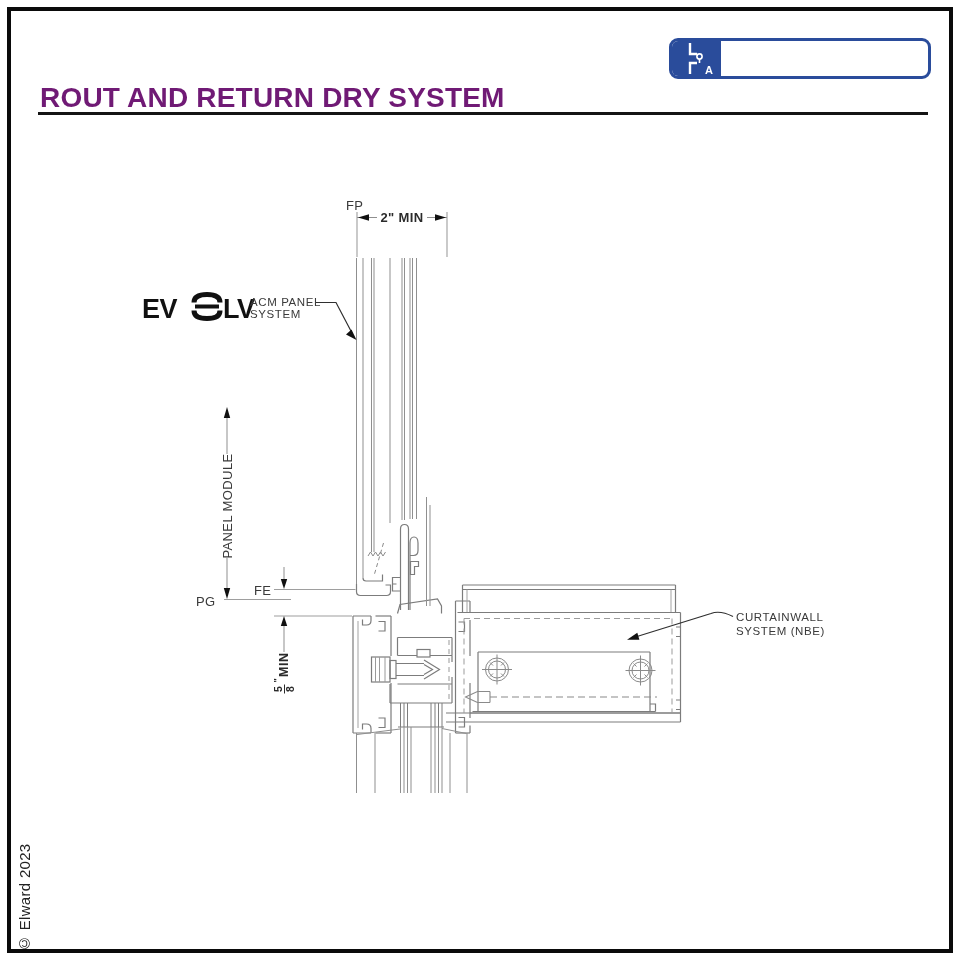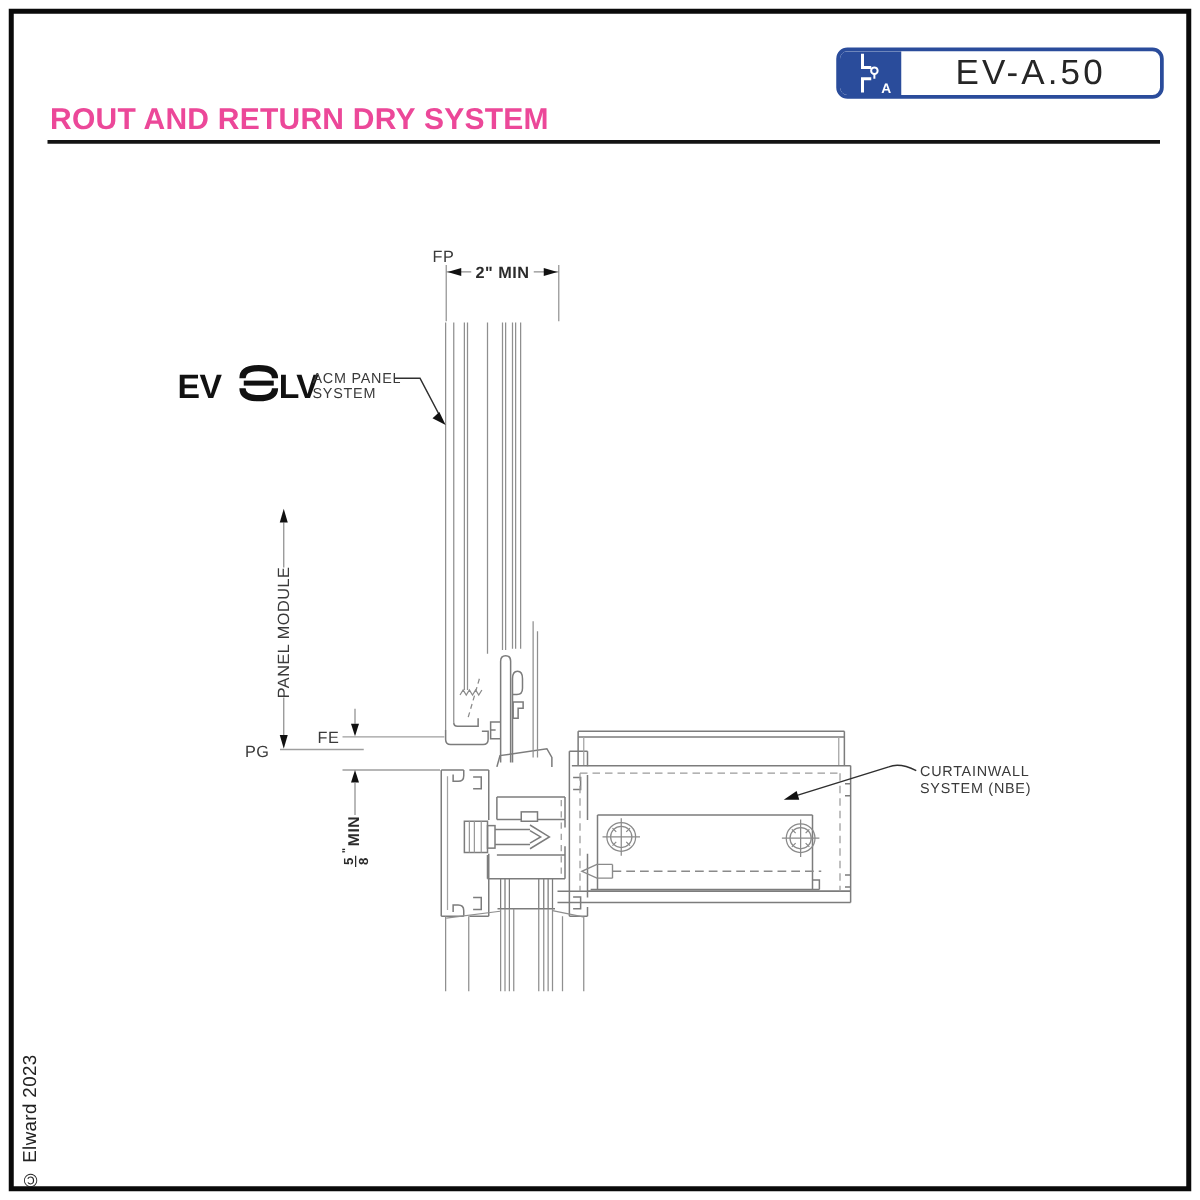--- a/index.html
+++ b/index.html
@@ -2,22 +2,22 @@
 <html><head>
 <meta charset="utf-8">
 <style>
   html,body{margin:0;padding:0;}
   body{
     width:960px;height:960px;position:relative;background:#ffffff;
     font-family:"Liberation Sans", sans-serif;overflow:hidden;
   }
   .frame{position:absolute;left:7px;top:7px;right:7px;bottom:7px;border:4px solid #0a0a0a;}
   .title{
-    position:absolute;left:40px;top:82px;font-size:24px;font-weight:bold;
-    color:#ec4899;letter-spacing:.2px;white-space:nowrap;
+    position:absolute;left:40px;top:82px;font-size:28px;font-weight:bold;
+    color:#701a75;letter-spacing:.2px;white-space:nowrap;
   }
   .title-rule{position:absolute;left:38px;top:112px;width:890px;height:3px;background:#141414;}
   .badge{
     position:absolute;left:669px;top:38px;width:262px;height:41px;box-sizing:border-box;
     border:3px solid #2a4c9b;border-radius:9px;background:#fff;display:flex;align-items:stretch;overflow:hidden;
   }
   .badge-square{width:49px;background:#2a4c9b;flex:none;position:relative;}
   .badge-code{
     flex:1;display:flex;align-items:center;justify-content:center;
     font-size:28px;color:#262626;letter-spacing:2.5px;padding-bottom:1px;white-space:nowrap;
@@ -43,21 +43,20 @@
 <div class="badge">
   <div class="badge-square">
     <svg width="49" height="35" viewBox="0 0 49 35" style="position:absolute;left:0;top:0">
       <path d="M18,2 V13 H25" stroke="#ffffff" stroke-width="2.4" fill="none"></path>
       <path d="M18,33 V22 H25" stroke="#ffffff" stroke-width="2.4" fill="none"></path>
       <circle cx="27.5" cy="15.5" r="2.6" stroke="#ffffff" stroke-width="1.6" fill="none"></circle>
       <path d="M27.5,18 V22" stroke="#ffffff" stroke-width="1.6" fill="none"></path>
       <text x="33" y="33" font-size="11" font-weight="bold" fill="#ffffff">A</text>
     </svg>
   </div>
-  <div class="badge-code">EV-A.50</div>
 </div>
 
 <svg width="960" height="960" viewBox="0 0 960 960" style="position:absolute;left:0;top:0">
 
   <g stroke="#8f8f8f" stroke-width="1" fill="none">
     <path d="M356.5,258 V584"></path>
     <path d="M363,258 V578"></path>
     <path d="M371.5,258 V552"></path>
     <path d="M374,258 V552"></path>
     <path d="M390,258 V523"></path>

